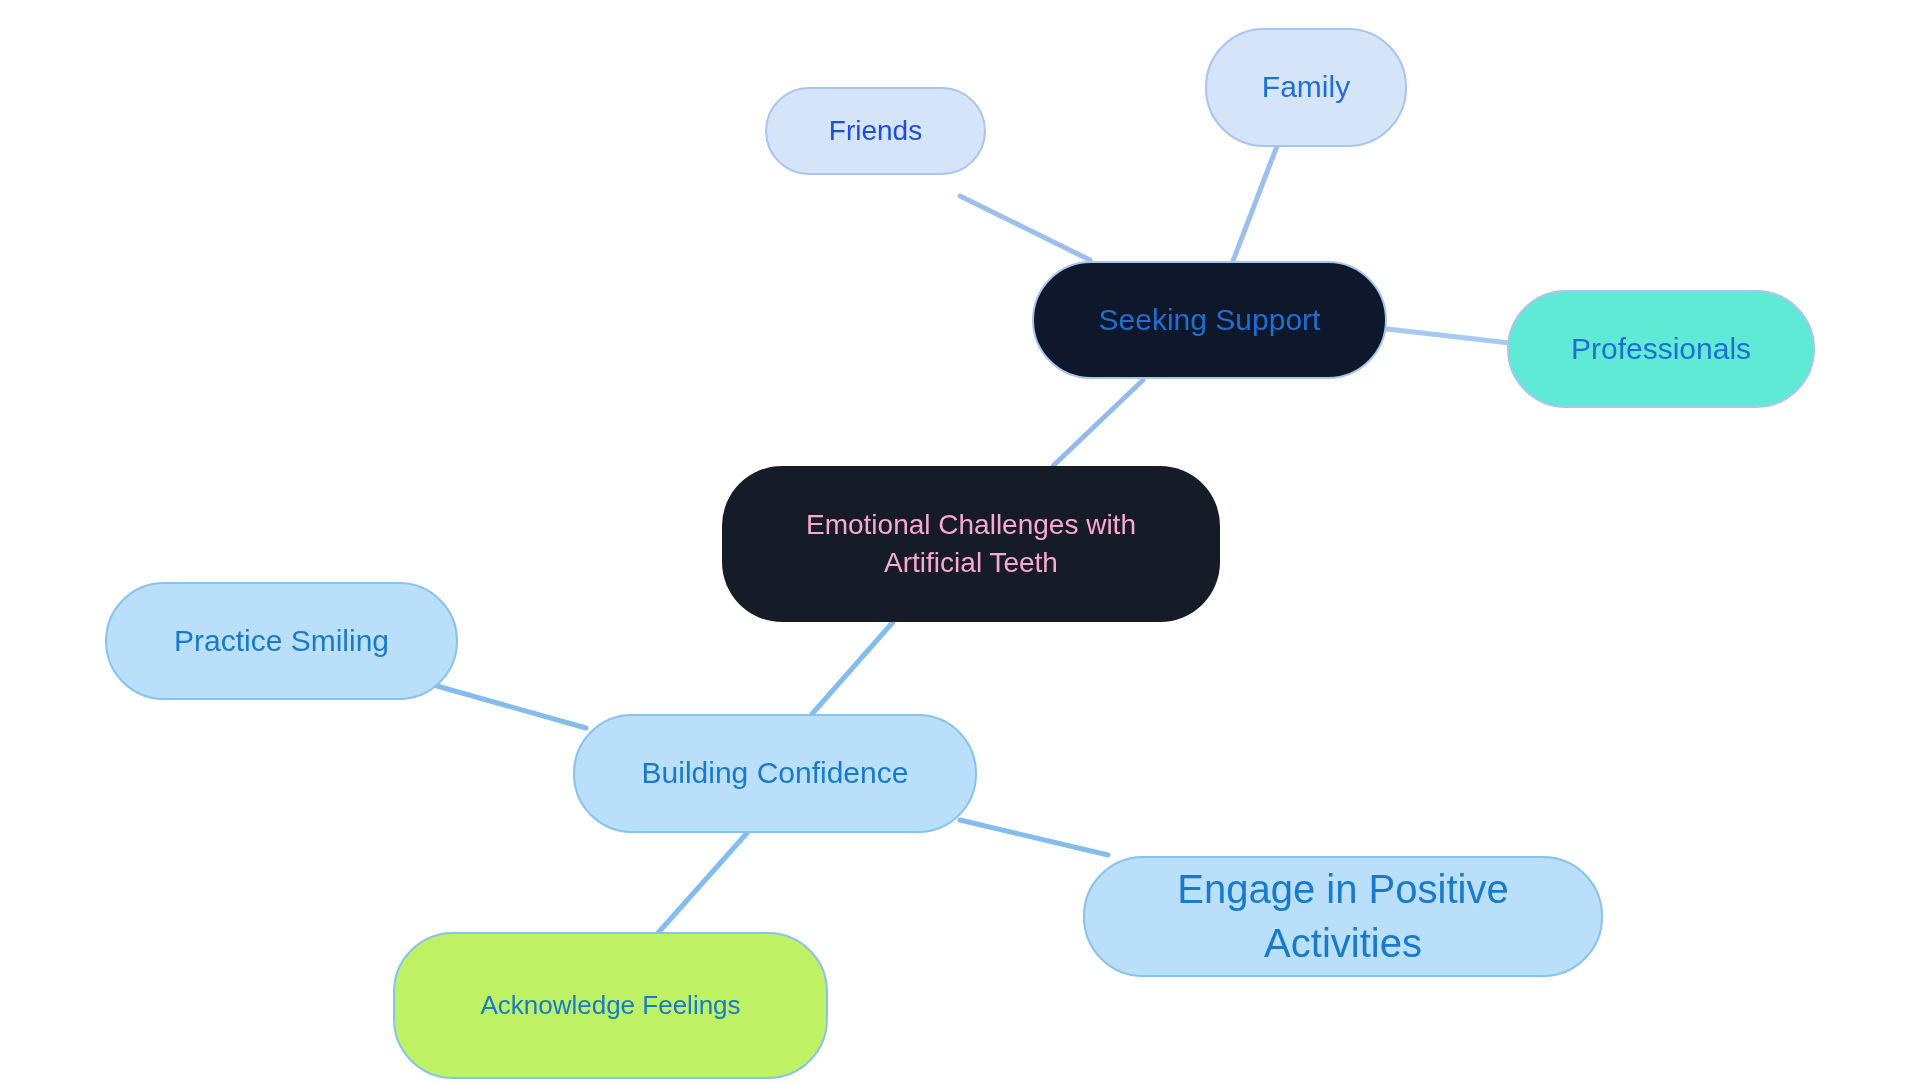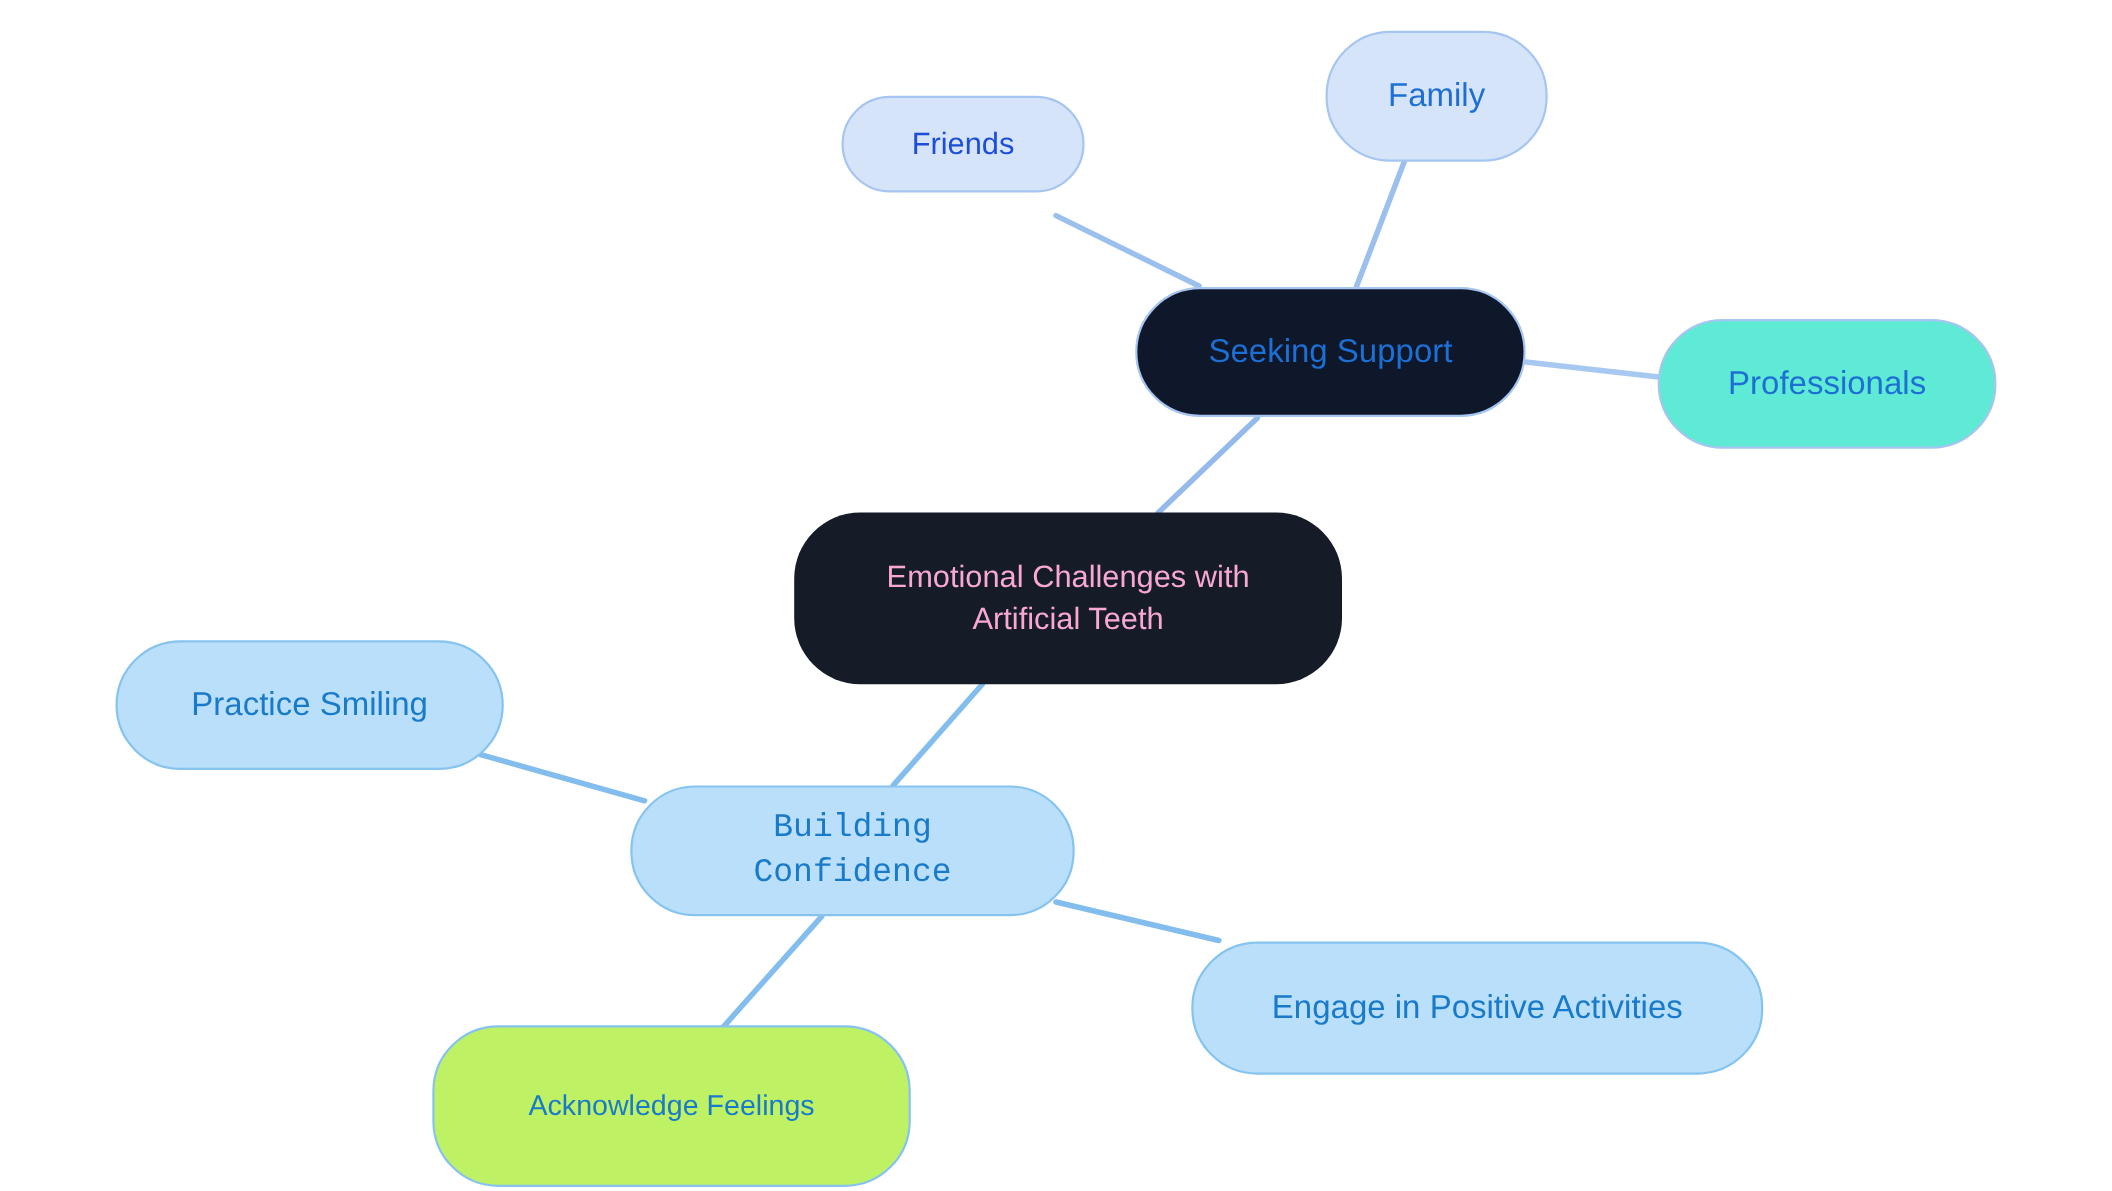--- a/index.html
+++ b/index.html
@@ -70,29 +70,29 @@
   </div>
 
   <div class="node" style="left: 1205px; top: 28px; width: 202px; height: 119px; border-radius: 59px; background: rgb(214, 228, 249); color: rgb(29, 111, 212); font-size: 30px; border: 2px solid rgb(166, 197, 240);">
     <span class="label">Family</span>
   </div>
 
   <div class="node" style="left: 1507px; top: 290px; width: 308px; height: 118px; border-radius: 59px; background: #5eead4; color: rgb(29, 111, 212); font-size: 30px; border: 2px solid rgb(166, 197, 240);">
     <span class="label">Professionals</span>
   </div>
 
-  <div class="node" style="left: 573px; top: 714px; width: 404px; height: 119px; border-radius: 59px; background: rgb(185, 223, 251); color: rgb(24, 122, 201); font-size: 30px; border: 2px solid rgb(134, 195, 239); font-family: Liberation Mono, monospace;">
+  <div class="node" style="left: 573px; top: 714px; width: 404px; height: 119px; border-radius: 59px; background: rgb(185, 223, 251); color: rgb(24, 122, 201); font-size: 30px; border: 2px solid rgb(134, 195, 239);">
     <span class="label">Building Confidence</span>
   </div>
 
   <div class="node" style="left: 105px; top: 582px; width: 353px; height: 118px; border-radius: 59px; background: rgb(185, 223, 251); color: rgb(24, 122, 201); font-size: 30px; border: 2px solid rgb(134, 195, 239);">
     <span class="label">Practice Smiling</span>
   </div>
 
   <div class="node" style="left: 393px; top: 932px; width: 435px; height: 147px; border-radius: 60px; background: #bef264; color: rgb(24, 122, 201); font-size: 26px; border: 2px solid rgb(134, 195, 239);">
     <span class="label">Acknowledge Feelings</span>
   </div>
 
-  <div class="node" style="left: 1083px; top: 856px; width: 520px; height: 121px; border-radius: 60px; background: rgb(185, 223, 251); color: rgb(24, 122, 201); font-size: 30px; border: 2px solid rgb(134, 195, 239);">
+  <div class="node" style="left: 1083px; top: 856px; width: 520px; height: 121px; border-radius: 60px; background: rgb(185, 223, 251); color: rgb(24, 122, 201); font-size: 40px; border: 2px solid rgb(134, 195, 239);">
     <span class="label">Engage in Positive Activities</span>
   </div>
 
 </div>
 
 </body></html>

